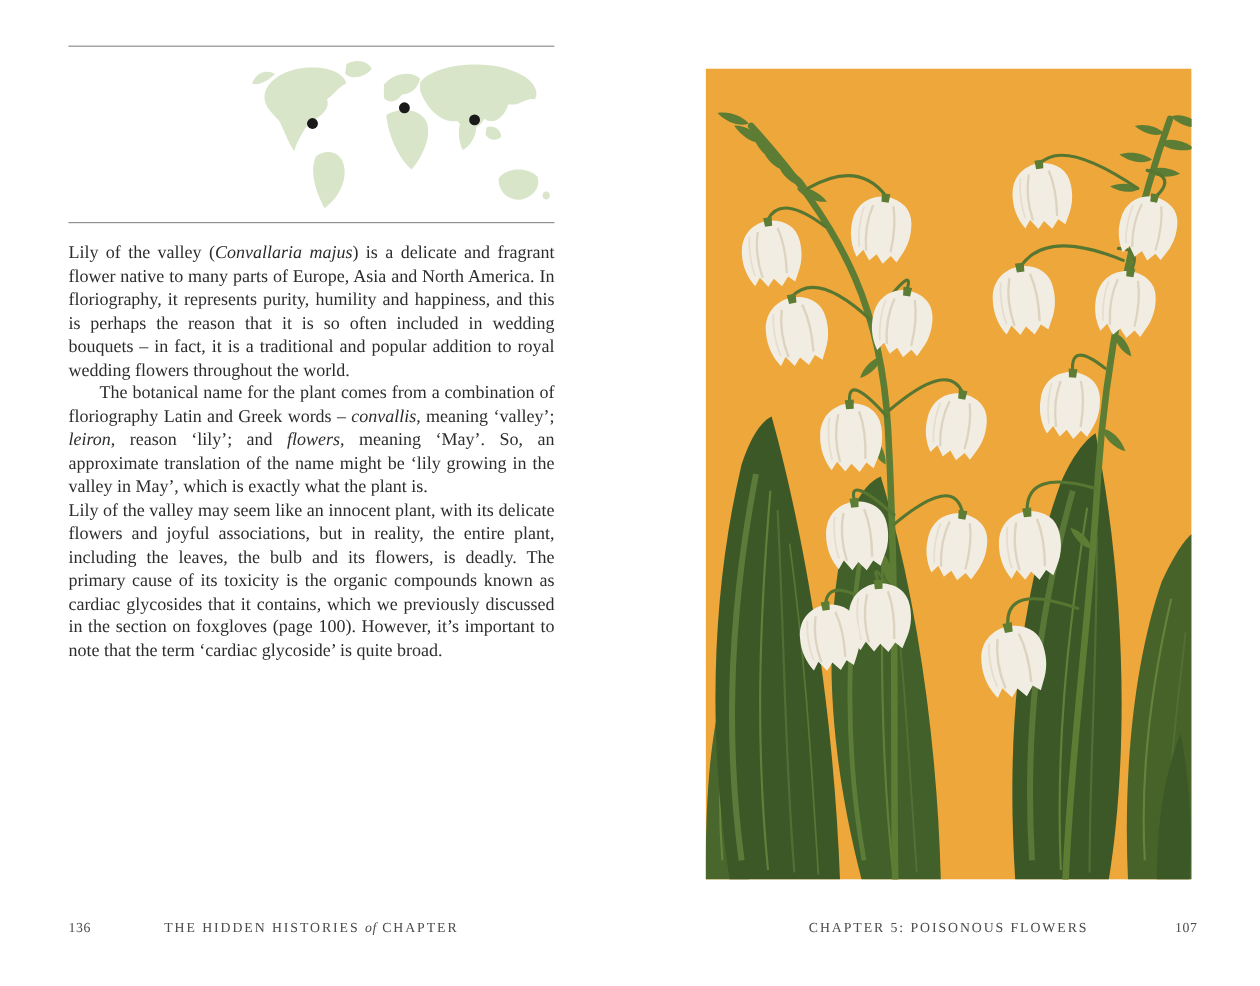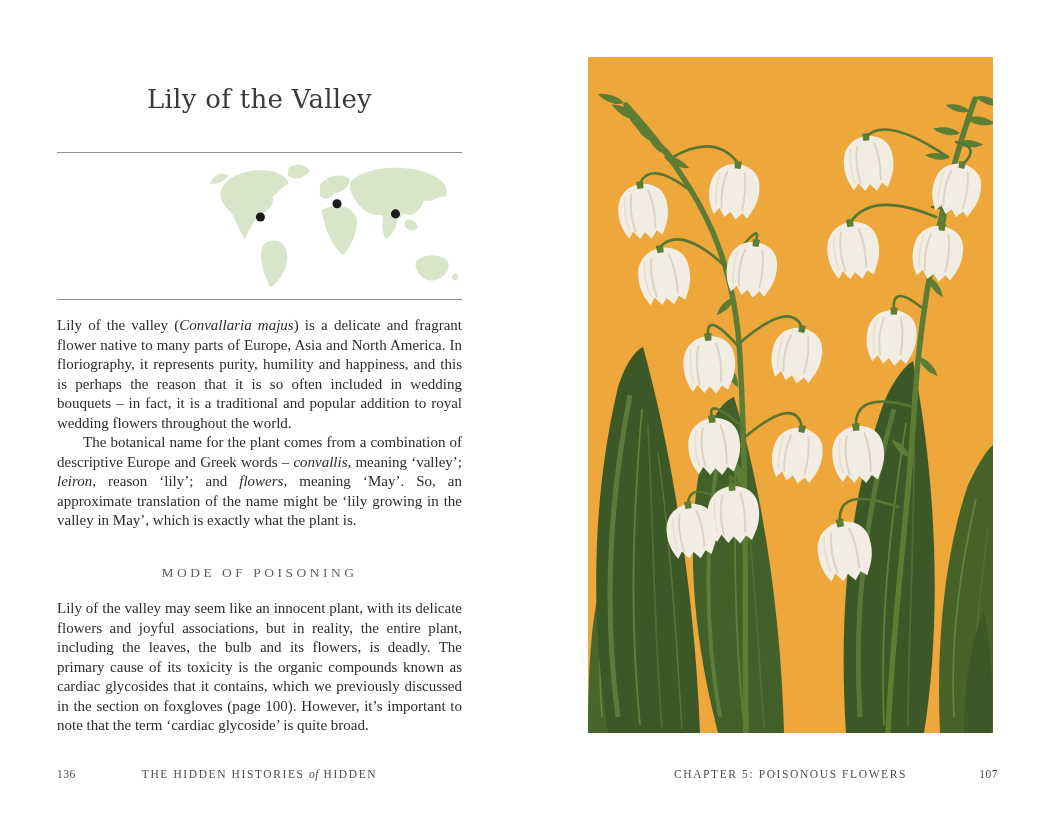--- a/index.html
+++ b/index.html
@@ -83,21 +83,20 @@
     width:405px; height:676px;
   }
 </style>
 </head>
 <body>
 
 <div class="sheet">
 
   <div class="left-col">
 
-    <h1 class="title">Lily of the Valley</h1>
 
     <div class="info-row">
       <div class="map-wrap">
         <svg width="254" height="132" viewBox="0 0 252 130">
           <g fill="#d9e5c9">
 
             <path d="M2,22 C5,13 14,10 21,14 C16,19 8,24 2,22 Z"></path>
 
             <path d="M14,26 C21,13 41,7 58,9 C70,10 79,16 80,22 C73,25 70,31 64,35 C67,43 58,51 50,53 C45,61 39,69 37,78 C31,69 28,59 24,52 C16,44 9,37 14,26 Z"></path>
 
@@ -122,22 +121,21 @@
             <circle cx="52" cy="55" r="4.5"></circle>
             <circle cx="128" cy="42" r="4.5"></circle>
             <circle cx="186" cy="52" r="4.5"></circle>
           </g>
         </svg>
       </div>
     </div>
 
     <div class="body-copy">
       <p><span>Lily of the valley (</span><em>Convallaria majus</em><span>) is a delicate and fragrant flower native to many parts of Europe, Asia and North America. In floriography, it represents purity, humility and happiness, and this is perhaps the reason that it is so often included in wedding bouquets – in fact, it is a traditional and popular addition to royal wedding flowers throughout the world.</span></p>
-      <p><span>The botanical name for the plant comes from a combination of descriptive Europe and Greek words – </span><em>convallis</em><span>, meaning ‘valley’; </span><em>leiron</em><span>, reason ‘lily’; and </span><em>flowers</em><span>, meaning ‘May’. So, an approximate translation of the name might be ‘lily growing in the valley in May’, which is exactly what the plant is.</span></p>
-      <p class="section-heading">MODE OF POISONING</p>
+      <p><span>The botanical name for the plant comes from a combination of floriography Latin and Greek words – </span><em>convallis</em><span>, meaning ‘valley’; </span><em>leiron</em><span>, reason ‘lily’; and </span><em>flowers</em><span>, meaning ‘May’. So, an approximate translation of the name might be ‘lily growing in the valley in May’, which is exactly what the plant is.</span></p>
       <p class="after-heading">Lily of the valley may seem like an innocent plant, with its delicate flowers and joyful associations, but in reality, the entire plant, including the leaves, the bulb and its flowers, is deadly. The primary cause of its toxicity is the organic compounds known as cardiac glycosides that it contains, which we previously discussed in the section on foxgloves (page 100). However, it’s important to note that the term ‘cardiac glycoside’ is quite broad.</p>
     </div>
   </div>
 
   <div class="illustration">
     <svg width="405" height="676" viewBox="0 0 405 676">
       <defs>
         <g id="bell">
           <path d="M0,-1 C-13,0 -20,8 -21,19 C-22,29 -19,37 -15,43 L-11,37.5 L-6,44.5 L-1.5,39.5 L3.5,45.5 L8.5,39.5 L13,43.5 L16,37.5 C19,32 21,25 20,16 C19,6 12,0 0,-1 Z" fill="#f2ede2"></path>
           <path d="M-8,6 C-11,16 -11,28 -9,38" stroke="#ddd3c1" stroke-width="1.6" fill="none"></path>
@@ -247,17 +245,17 @@
         <use href="#bell" transform="translate(262,166) rotate(-8) scale(1.25)"></use>
         <use href="#bell" transform="translate(354,170) rotate(8) scale(1.2)"></use>
         <use href="#bell" transform="translate(306,254) rotate(4) scale(1.2)"></use>
         <use href="#bell" transform="translate(268,370) rotate(-6) scale(1.25)"></use>
         <use href="#bell" transform="translate(252,466) rotate(-11) scale(1.3)"></use>
       </g>
     </svg>
   </div>
 
   <div class="footer-item pgnum-left">136</div>
-  <div class="footer-item running-left"><span>THE HIDDEN HISTORIES </span><em>of</em><span> HIDDEN</span></div>
+  <div class="footer-item running-left"><span>THE HIDDEN HISTORIES </span><em>of</em><span> CHAPTER</span></div>
   <div class="footer-item running-right">CHAPTER 5: POISONOUS FLOWERS</div>
   <div class="footer-item pgnum-right">107</div>
 
 </div>
 
 </body></html>

